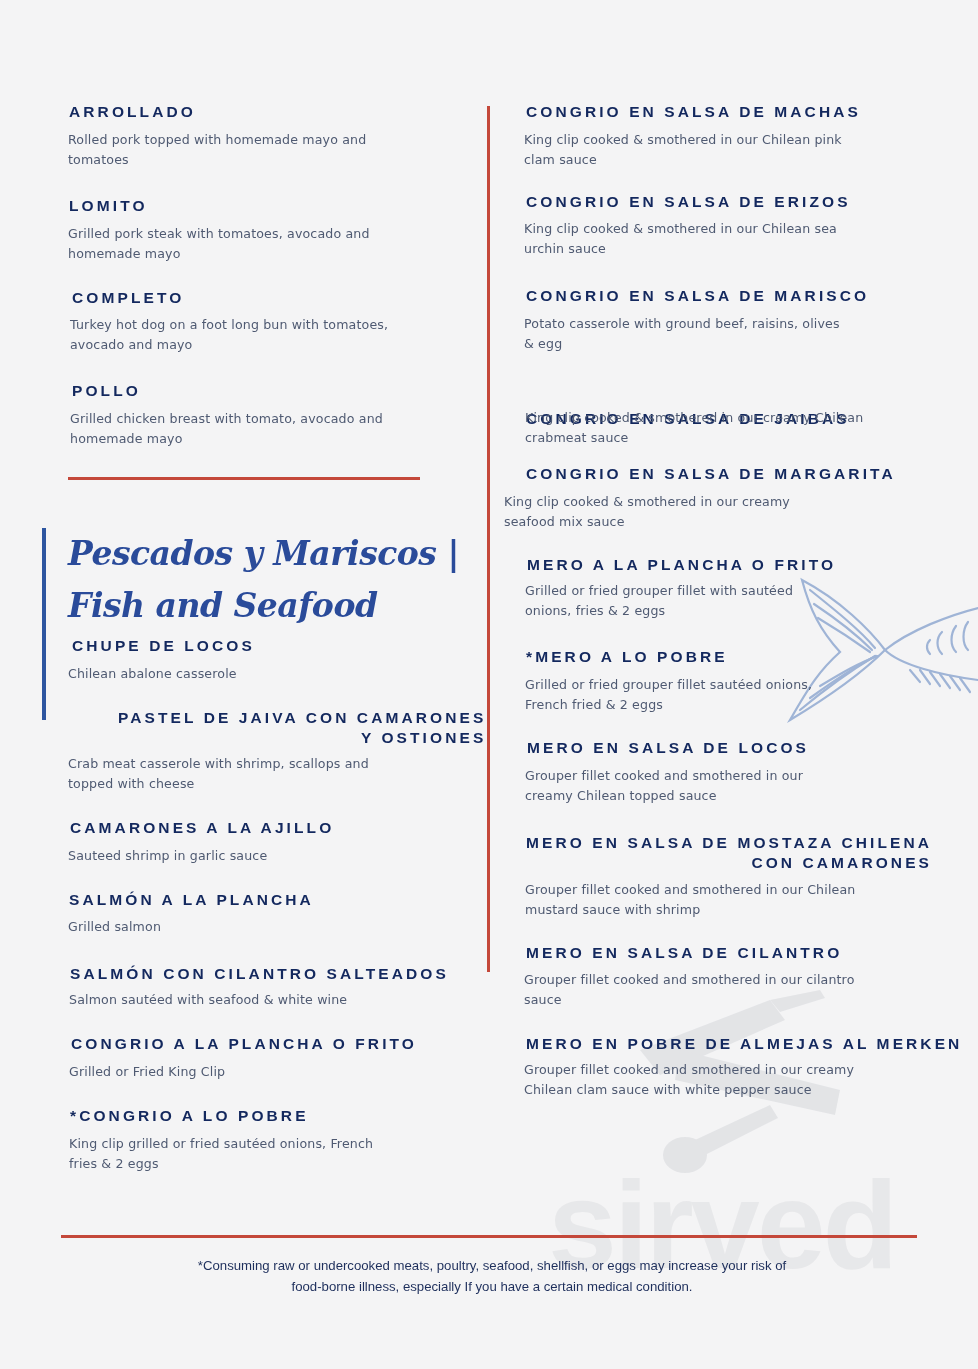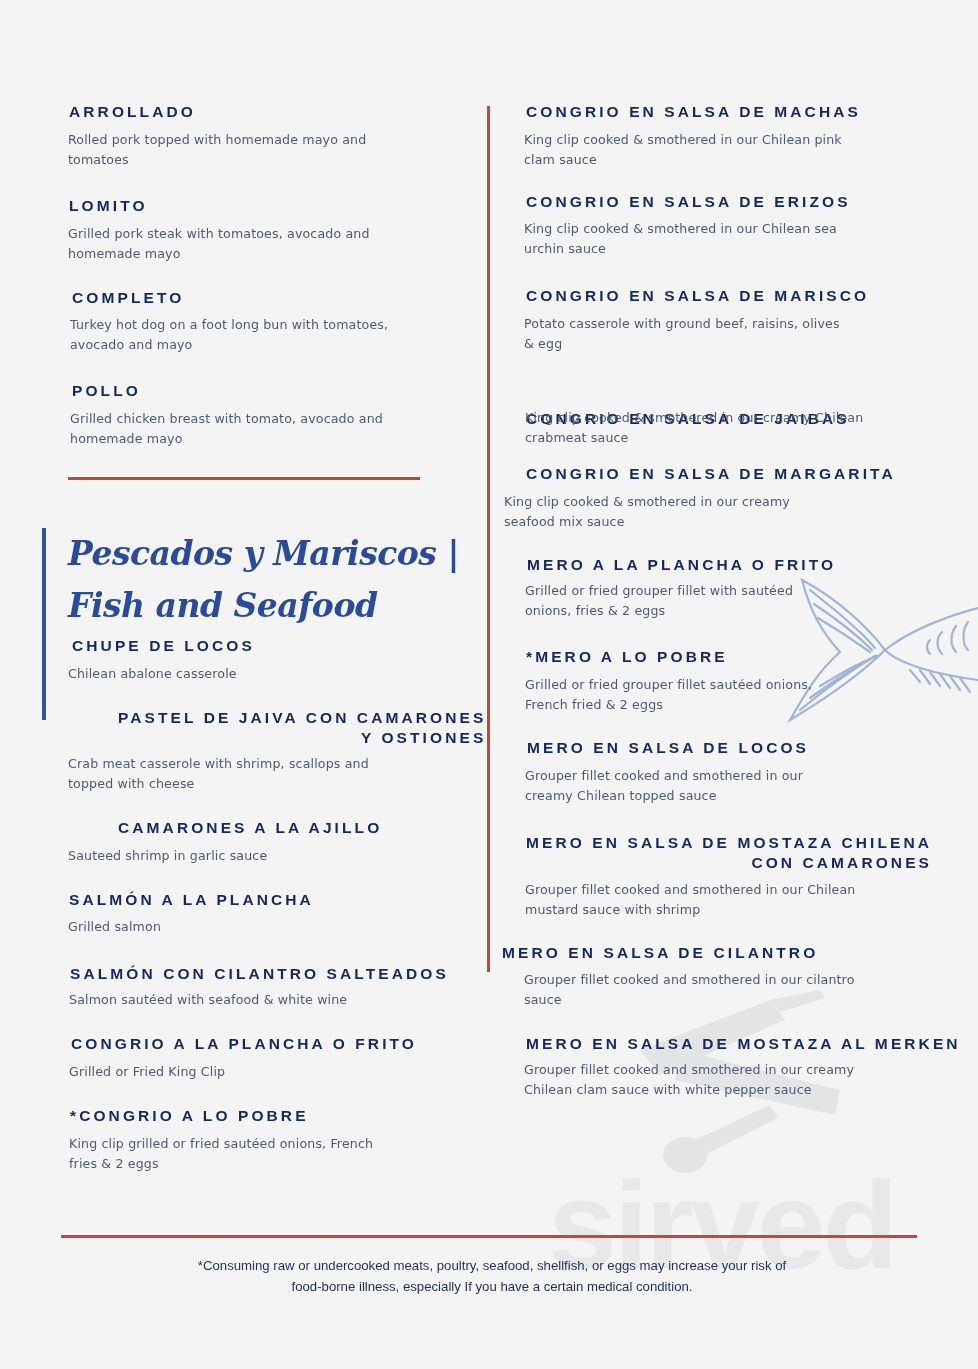--- a/index.html
+++ b/index.html
@@ -117,21 +117,21 @@
 
 <div>
   <h3 class="item-title" style="left:72px;top:636px;">CHUPE DE LOCOS</h3>
   <p class="item-desc" style="left:68px;top:664px;">Chilean abalone casserole</p>
 
   <h3 class="item-title" style="left:70px;top:708px;white-space:pre-line;margin-left:48px;">PASTEL DE JAIVA CON CAMARONES
 Y OSTIONES</h3>
   <p class="item-desc" style="left:68px;top:754px;">Crab meat casserole with shrimp, scallops and
 topped with cheese</p>
 
-  <h3 class="item-title" style="left:70px;top:818px;margin-left:48px;">CAMARONES A LA AJILLO</h3>
+  <h3 class="item-title" style="left:70px;top:818px;">CAMARONES A LA AJILLO</h3>
   <p class="item-desc" style="left:68px;top:846px;">Sauteed shrimp in garlic sauce</p>
 
   <h3 class="item-title" style="left:69px;top:890px;">SALMÓN A LA PLANCHA</h3>
   <p class="item-desc" style="left:68px;top:917px;">Grilled salmon</p>
 
   <h3 class="item-title" style="left:70px;top:964px;">SALMÓN CON CILANTRO SALTEADOS</h3>
   <p class="item-desc" style="left:69px;top:990px;">Salmon sautéed with seafood &amp; white wine</p>
 
   <h3 class="item-title" style="left:71px;top:1034px;">CONGRIO A LA PLANCHA O FRITO</h3>
   <p class="item-desc" style="left:69px;top:1062px;">Grilled or Fried King Clip</p>
@@ -174,24 +174,24 @@
 
   <h3 class="item-title" style="left:527px;top:738px;">MERO EN SALSA DE LOCOS</h3>
   <p class="item-desc" style="left:525px;top:766px;">Grouper fillet cooked and smothered in our
 creamy Chilean topped sauce</p>
 
   <h3 class="item-title" style="left:526px;top:833px;white-space:pre-line;">MERO EN SALSA DE MOSTAZA CHILENA
 CON CAMARONES</h3>
   <p class="item-desc" style="left:525px;top:880px;">Grouper fillet cooked and smothered in our Chilean
 mustard sauce with shrimp</p>
 
-  <h3 class="item-title" style="left:502px;top:943px;">MERO EN SALSA DE CILANTRO</h3>
+  <h3 class="item-title" style="left:526px;top:943px;">MERO EN SALSA DE CILANTRO</h3>
   <p class="item-desc" style="left:524px;top:970px;">Grouper fillet cooked and smothered in our cilantro
 sauce</p>
 
-  <h3 class="item-title" style="left:526px;top:1034px;">MERO EN SALSA DE MOSTAZA AL MERKEN</h3>
+  <h3 class="item-title" style="left:526px;top:1034px;">MERO EN POBRE DE ALMEJAS AL MERKEN</h3>
   <p class="item-desc" style="left:524px;top:1060px;">Grouper fillet cooked and smothered in our creamy
 Chilean clam sauce with white pepper sauce</p>
 </div>
 
 <div class="rule-red" style="left:61px;top:1235px;width:856px;height:3px;"></div>
 <p class="disclaimer" style="margin:3px;">*Consuming raw or undercooked meats, poultry, seafood, shellfish, or eggs may increase your risk of
 food-borne illness, especially If you have a certain medical condition.</p>
 
 </body></html>

